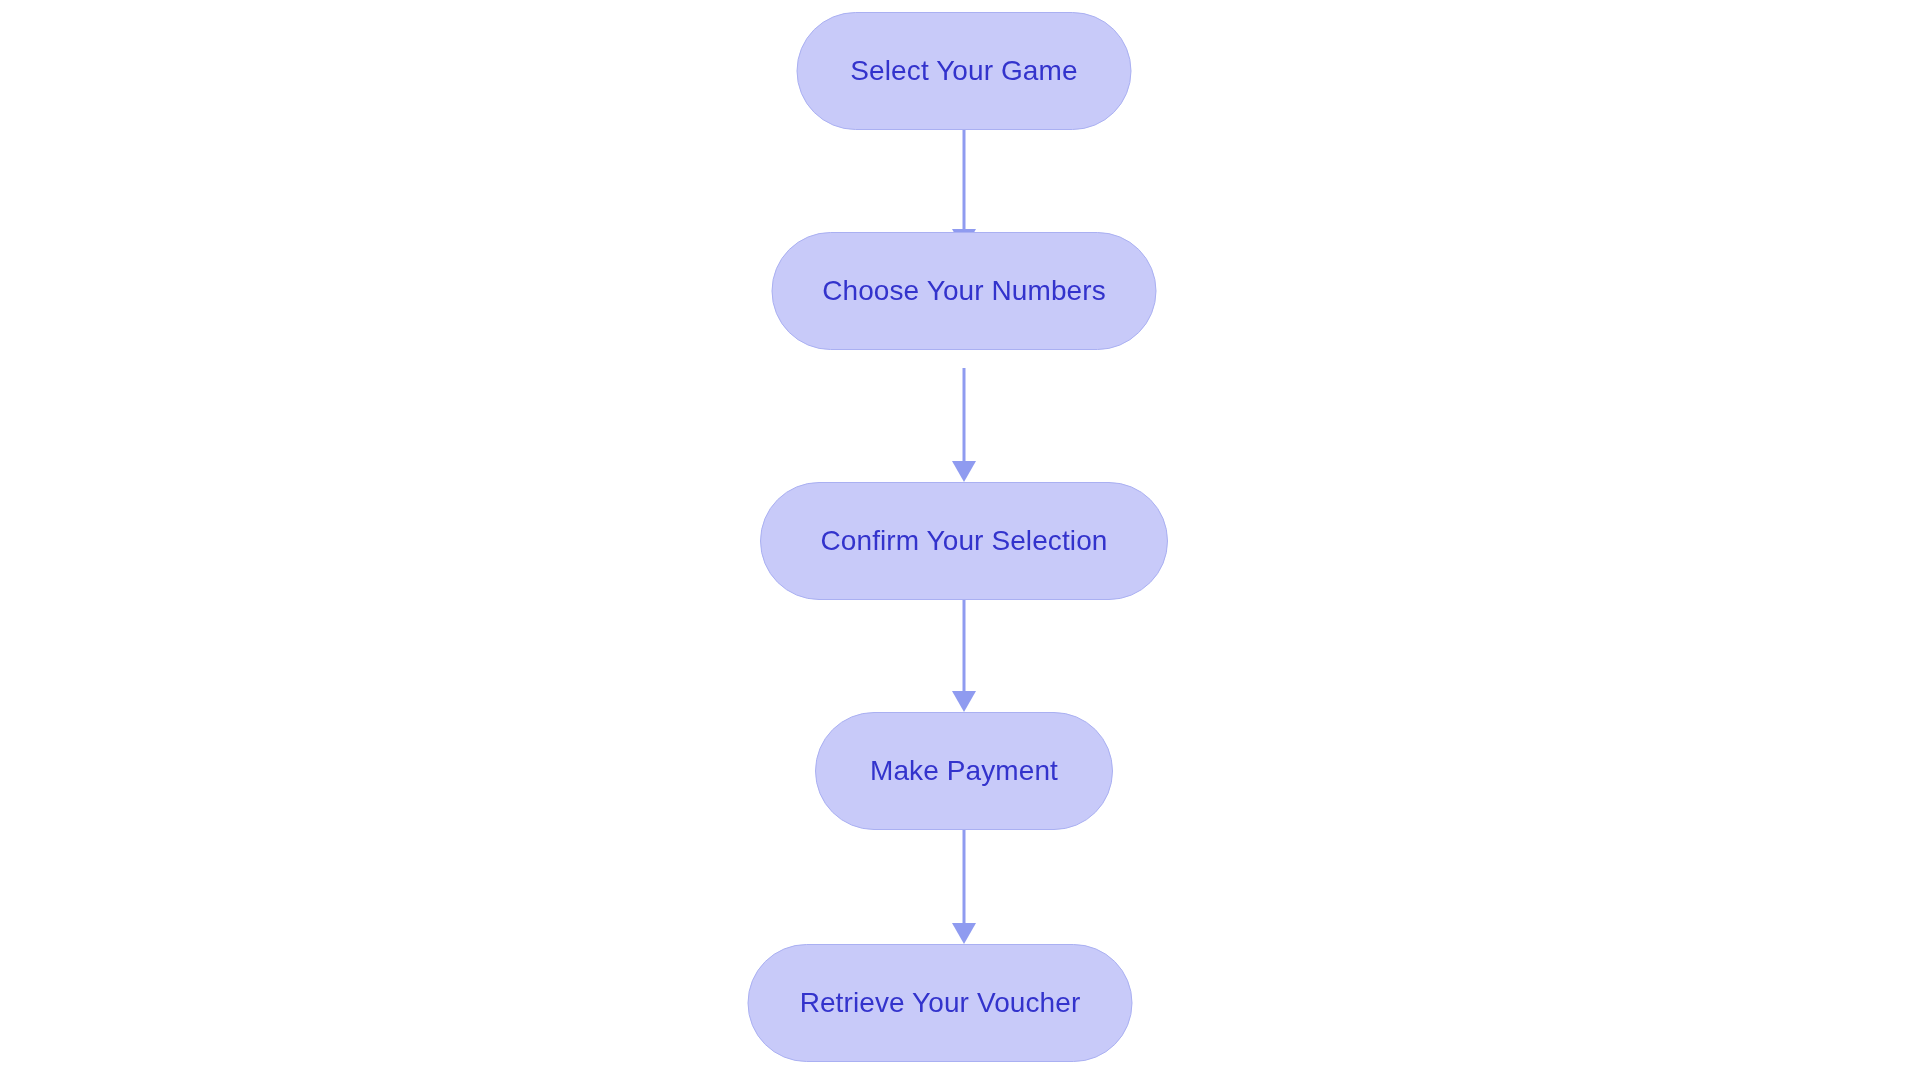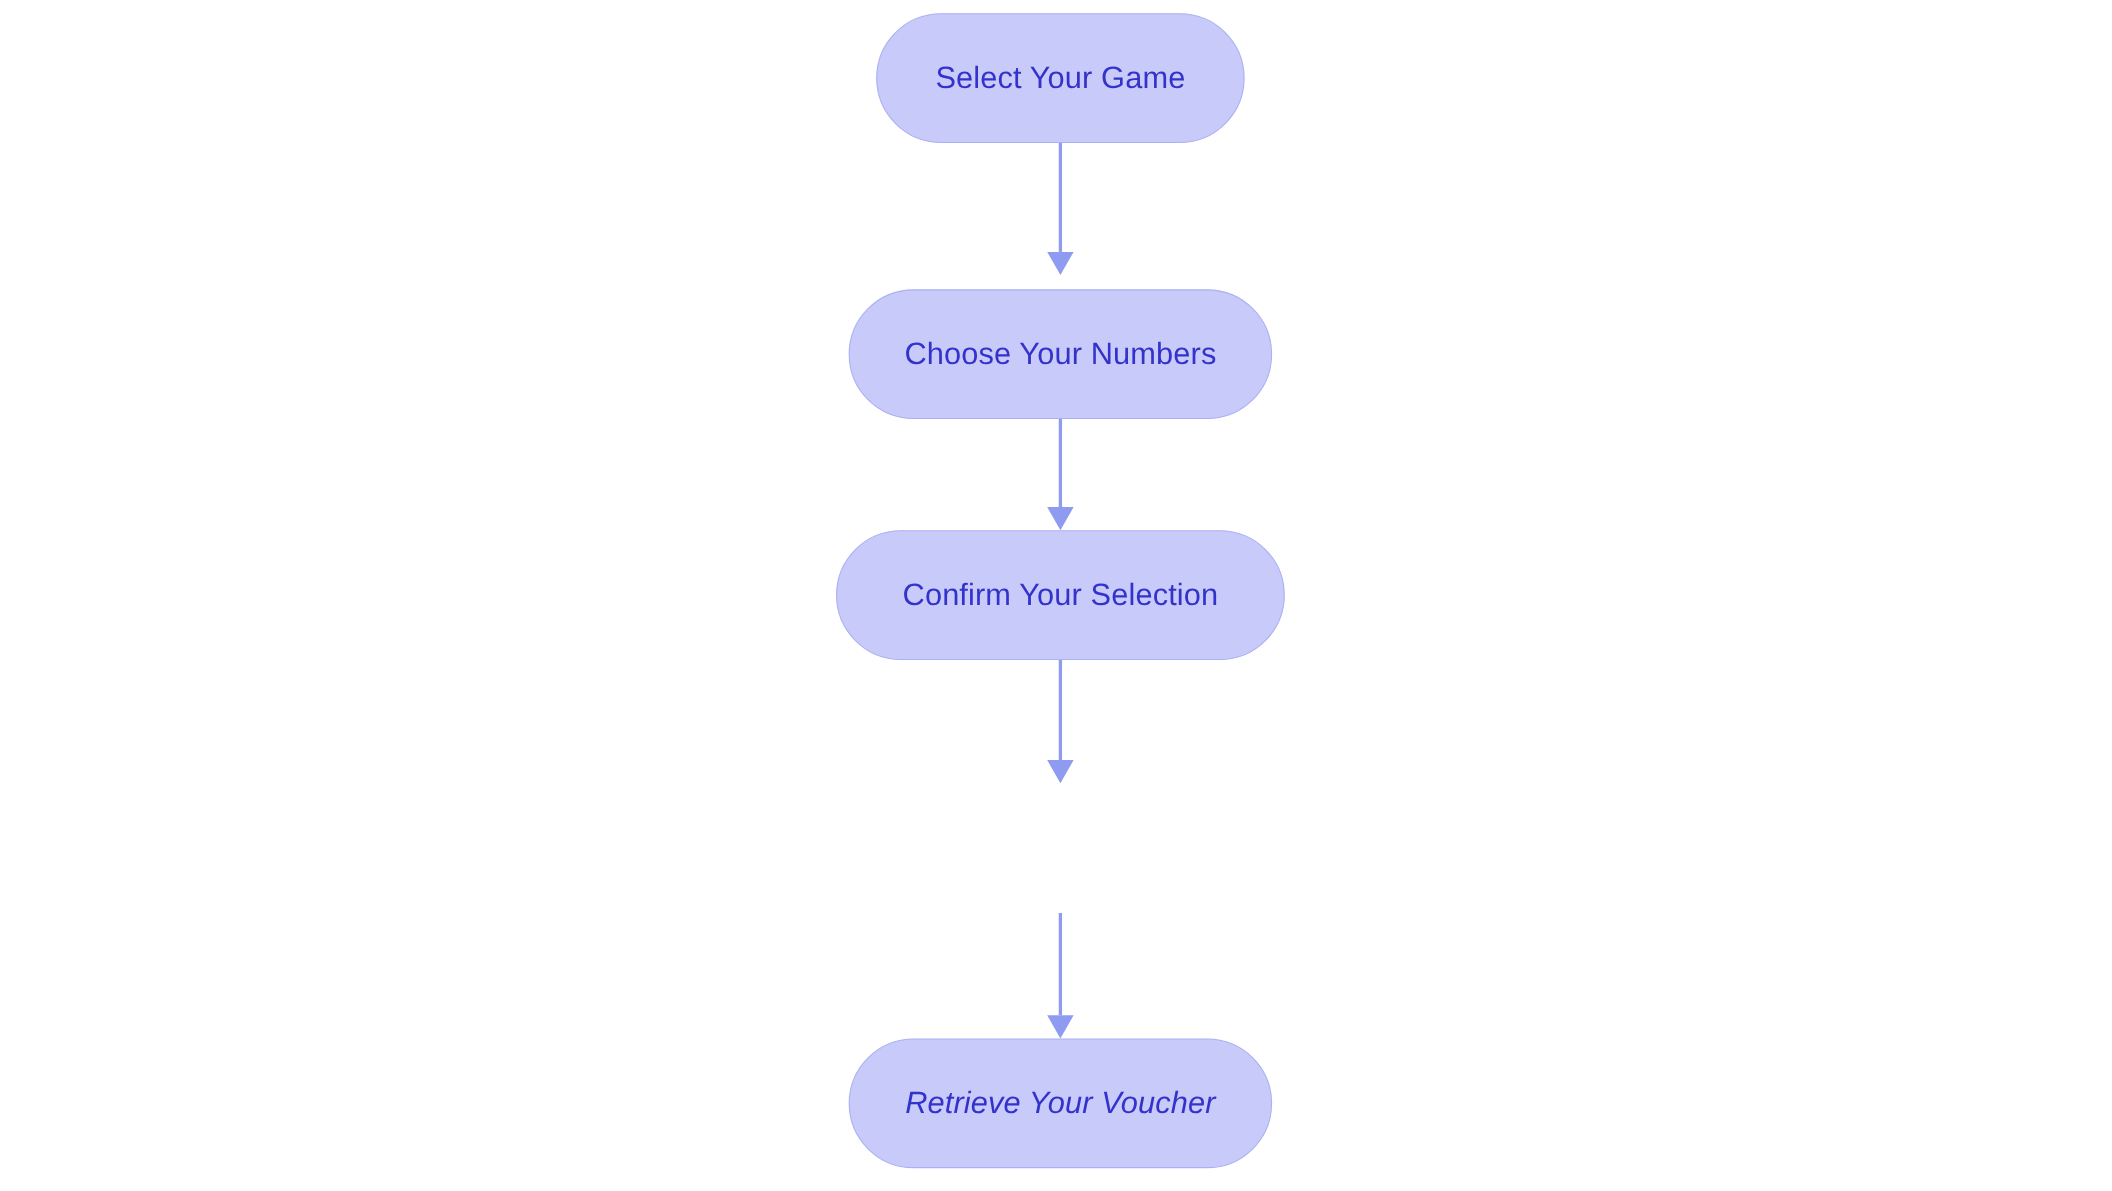--- a/index.html
+++ b/index.html
@@ -97,26 +97,29 @@
 
   <div class="connector" style="left:964px; top:830px; height:114px;">
     <div class="connector-line" style="height:93px;"></div>
     <div class="connector-arrowhead"></div>
   </div>
 
   <div class="node" style="left:964px; top:12px; width:335px;">
     <span class="node-label">Select Your Game</span>
   </div>
 
-  <div class="node" style="left:964px; top:263px; width:385px;">
+  <div class="node" style="left:964px; top:232px; width:385px;">
     <span class="node-label">Choose Your Numbers</span>
   </div>
 
   <div class="node" style="left:964px; top:482px; width:408px;justify-content:center;">
     <span class="node-label">Confirm Your Selection</span>
   </div>
 
+  <div class="node" style="left:964px; top:712px; width:298px;">
+    <span class="node-label">Make Payment</span>
+  </div>
 
-  <div class="node" style="left:964px; top:944px; width:385px;font-style:italic;">
+  <div class="node" style="left:940px; top:944px; width:385px;">
     <span class="node-label">Retrieve Your Voucher</span>
   </div>
 
 </div>
 
 </body></html>

